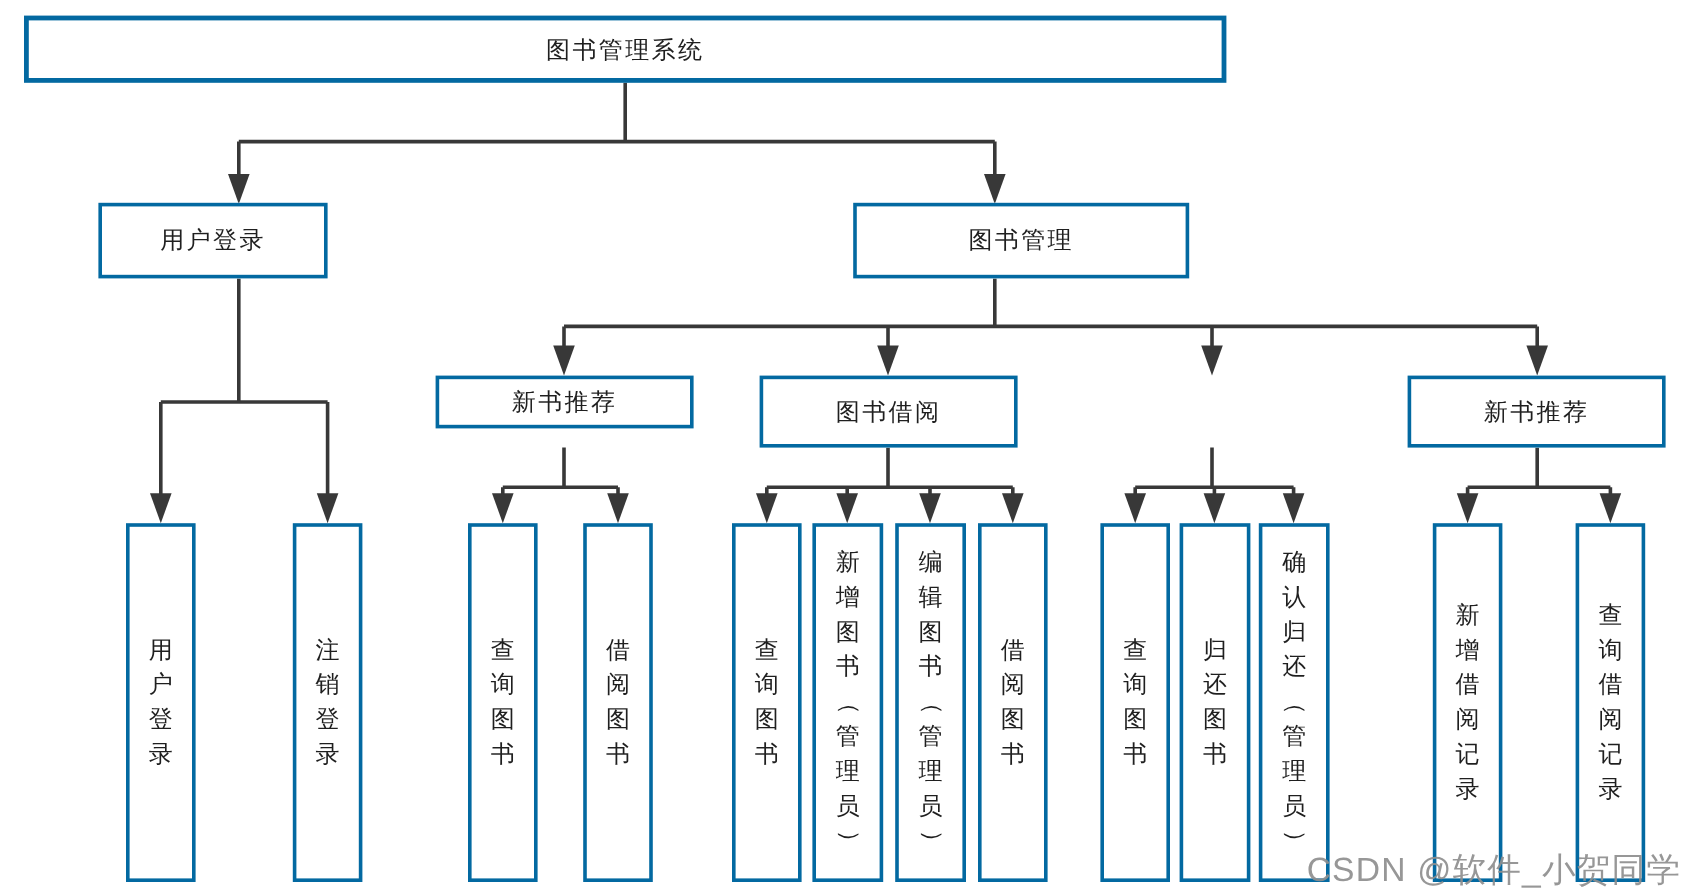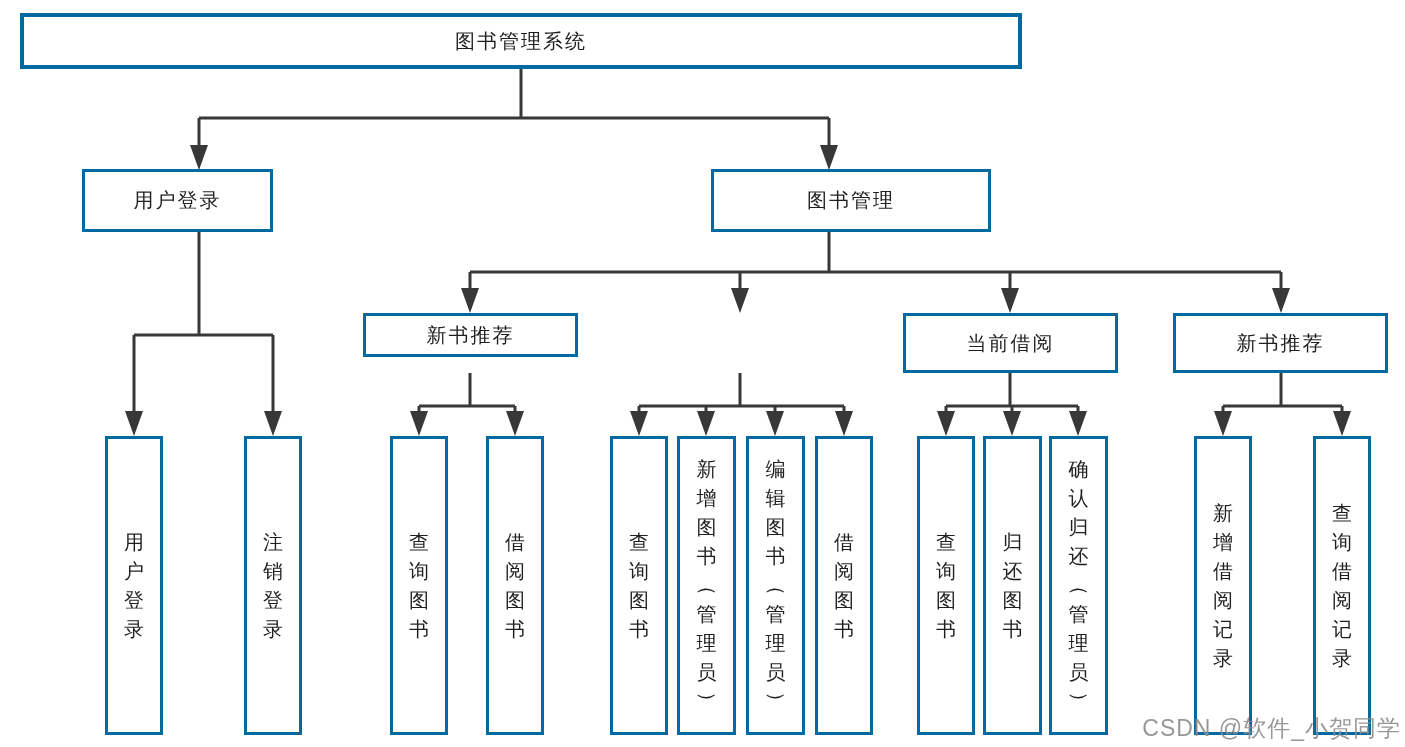--- a/index.html
+++ b/index.html
@@ -9,21 +9,21 @@
   svg.connectors{position:absolute;left:0;top:0;}
   .node{position:absolute;background:#ffffff;border:3px solid #0369a1;
         box-sizing:border-box;display:flex;align-items:center;justify-content:center;
         color:#1f1f1f;}
   .h-node{font-size:20px;letter-spacing:2px;white-space:nowrap;}
   .root-node{border-width:4px;}
   .v-node{font-size:20px;}
   .vtext{display:block;}
   .vchar{display:block;height:29px;line-height:29px;width:24px;text-align:center;}
   .vrot{transform:rotate(90deg);}
-  .watermark{position:absolute;right:4px;bottom:3px;font-size:23px;
+  .watermark{position:absolute;right:4px;bottom:3px;font-size:28px;
              color:#8f8f8f;opacity:.92;letter-spacing:1px;white-space:nowrap;}
 </style>
 </head>
 <body>
 
 <div class="stage">
 
   <svg class="connectors" width="1405" height="747" viewBox="0 0 1405 747">
     <g stroke="#383838" stroke-width="3" fill="none">
 
@@ -71,22 +71,22 @@
   <div class="node h-node" style="left:82px;top:169px;width:191px;height:63px;">
     <span>用户登录</span>
   </div>
   <div class="node h-node" style="left:711px;top:169px;width:280px;height:63px;">
     <span>图书管理</span>
   </div>
 
   <div class="node h-node" style="left:363px;top:313px;width:215px;height:44px;">
     <span>新书推荐</span>
   </div>
-  <div class="node h-node" style="left:903px;top:313px;width:215px;height:60px;">
-    <span>当前借阅</span>
+  <div class="node h-node" style="left:633px;top:313px;width:215px;height:60px;">
+    <span>图书借阅</span>
   </div>
   <div class="node h-node" style="left:1173px;top:313px;width:215px;height:60px;">
     <span>新书推荐</span>
   </div>
 
   <div class="node v-node" style="left:105px;top:436px;width:58px;height:299px;">
     <div class="vtext">
         <span class="vchar">用</span>
         <span class="vchar">户</span>
         <span class="vchar">登</span>

